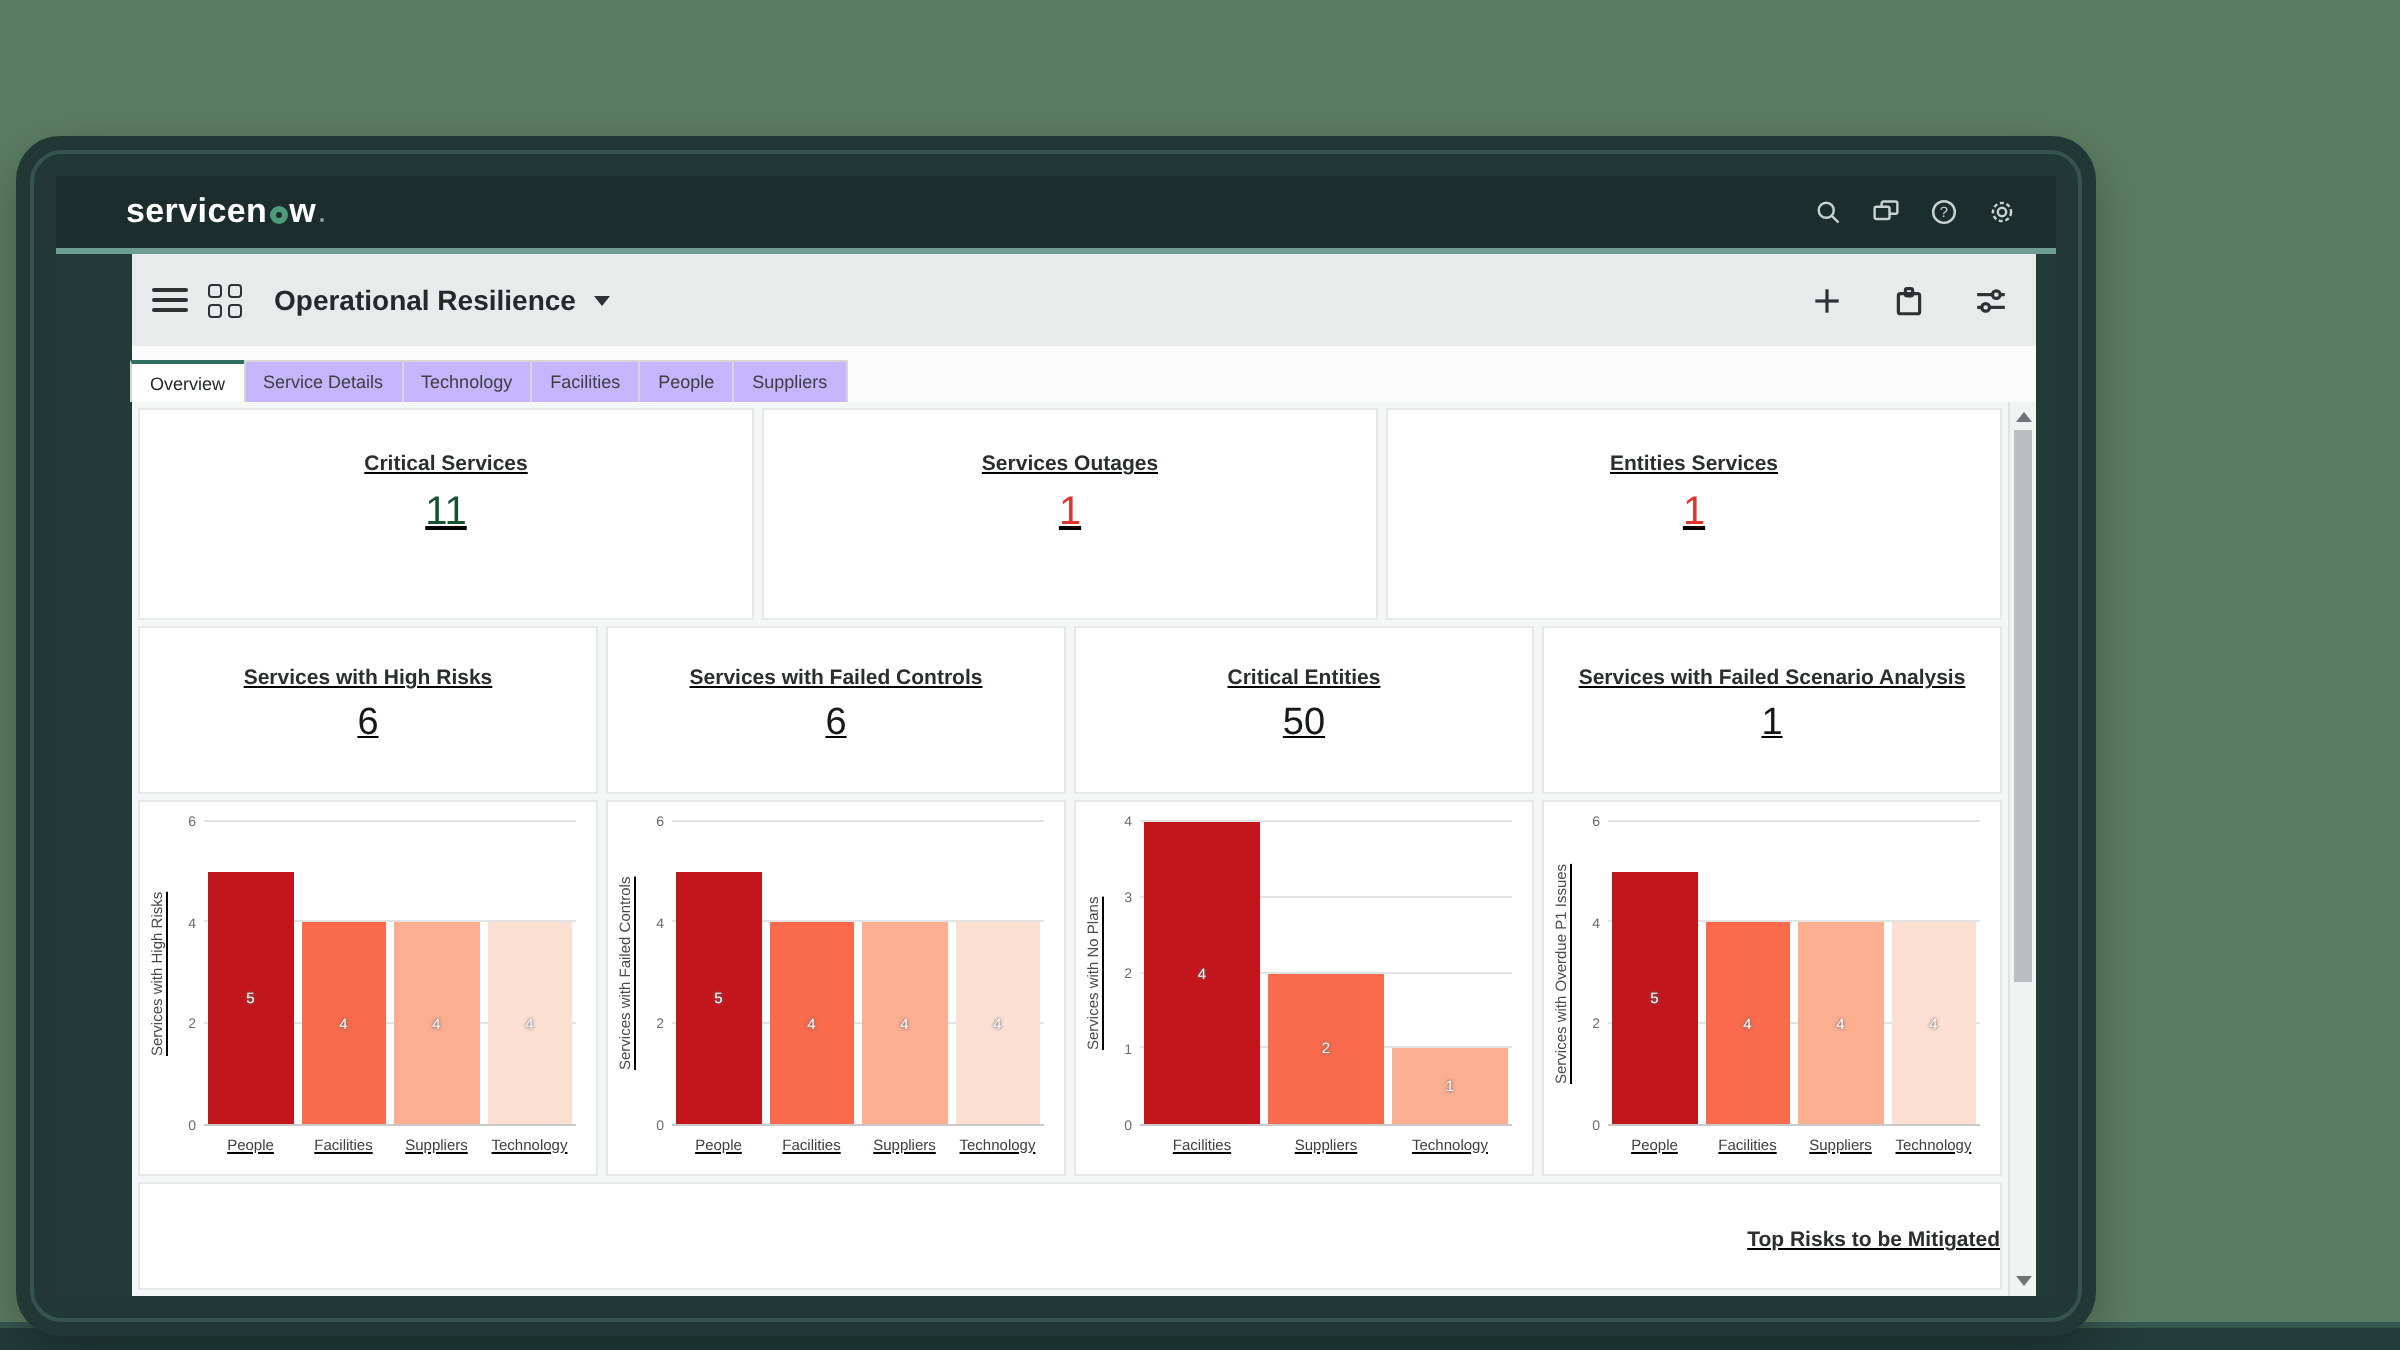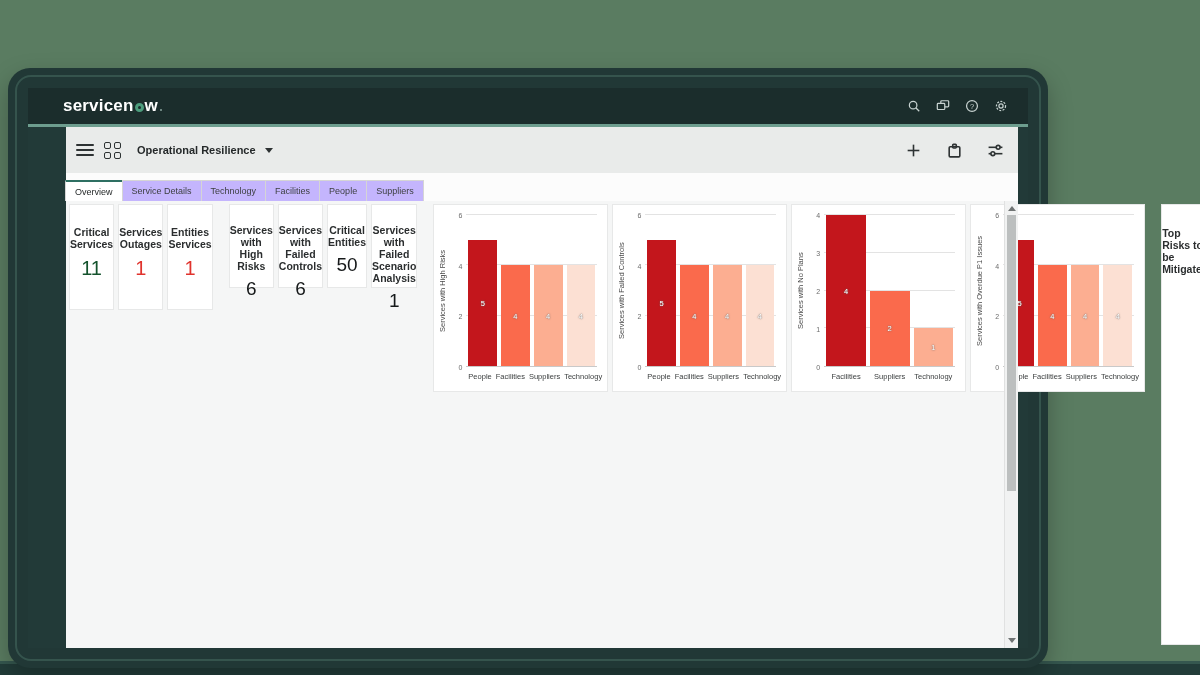--- a/index.html
+++ b/index.html
@@ -22,32 +22,32 @@
 
   .content-frame { position:absolute; left:20px; right:20px; top:59px; bottom:20px; background:#223a38; }
   .app { position:absolute; left:38px; right:10px; top:0; bottom:0; background:#fdfdfd; display:flex; flex-direction:column; }
 
   .navbar { height:46px; background:#e9ebea; display:flex; align-items:center; justify-content:space-between; padding:0 14px 0 10px; flex:0 0 auto; }
   .nav-left { display:flex; align-items:center; gap:10px; }
   .hamburger { width:18px; height:12px; display:flex; flex-direction:column; justify-content:space-between; cursor:pointer; }
   .hamburger span { display:block; height:2.4px; background:#2d3233; border-radius:1px; }
   .grid-icon { width:17px; height:17px; display:grid; grid-template-columns:7px 7px; grid-template-rows:7px 7px; gap:3px; cursor:pointer; }
   .grid-icon span { border:1.7px solid #2d3233; border-radius:2px; }
-  .nav-title { font-size:11px; font-weight:700; color:#25292a; margin-left:6px; cursor:pointer; display:flex; align-items:center; gap:9px; }
+  .nav-title { font-size:14px; font-weight:700; color:#25292a; margin-left:6px; cursor:pointer; display:flex; align-items:center; gap:9px; }
   .caret-down { width:0; height:0; border-left:4.5px solid transparent; border-right:4.5px solid transparent; border-top:5.5px solid #2d3233; display:inline-block; }
   .nav-right { display:flex; align-items:center; gap:24px; color:#2d3233; }
   .nav-right .icn { width:17px; height:17px; display:flex; align-items:center; justify-content:center; cursor:pointer; }
   .nav-right svg { width:17px; height:17px; stroke:#2d3233; fill:none; stroke-width:1.5; }
 
   .tabrow { height:28px; background:#fcfcfc; display:flex; align-items:flex-end; padding-left:0; flex:0 0 auto; }
   .tab { height:21px; background:#c4b5fd; border:1px solid #d5d5d5; border-bottom:none; margin-left:-1px; padding:0 9px; font-size:9px; color:#3c3f40; display:flex; align-items:center; cursor:pointer; white-space:nowrap; }
   .tab.active { background:#ffffff; border-top:2.5px solid #2e6f62; color:#1f2324; }
 
   .dashboard { flex:1; background:#f5f6f6; display:flex; min-height:0; }
-  .cards { flex:1; padding:3px; display:flex; flex-direction:row; gap:16px; min-width:0; }
+  .cards { flex:1; padding:3px; display:flex; flex-direction:column; gap:3px; min-width:0;text-decoration:underline; }
   .row { display:flex; gap:4px; }
   .card { background:#ffffff; border:1px solid #e7e8e8; }
   .kpi { display:flex; flex-direction:column; align-items:center; }
   .row1 { height:106px; } .row1 .kpi { flex:1; padding-top:21px; gap:7px; }
   .row2 { height:84px; } .row2 .kpi { flex:1; padding-top:19px; gap:6px; }
   .kpi-label { font-size:10.5px; font-weight:700; color:#2b2e2f; text-align:center; }
   .kpi-value { font-size:20px; color:#16191a; }
   .row2 .kpi-value { font-size:19px; }
 
   .row3 { height:188px; } .chart-card { flex:1; padding:10px 10px 6px 4px; min-width:0; }

